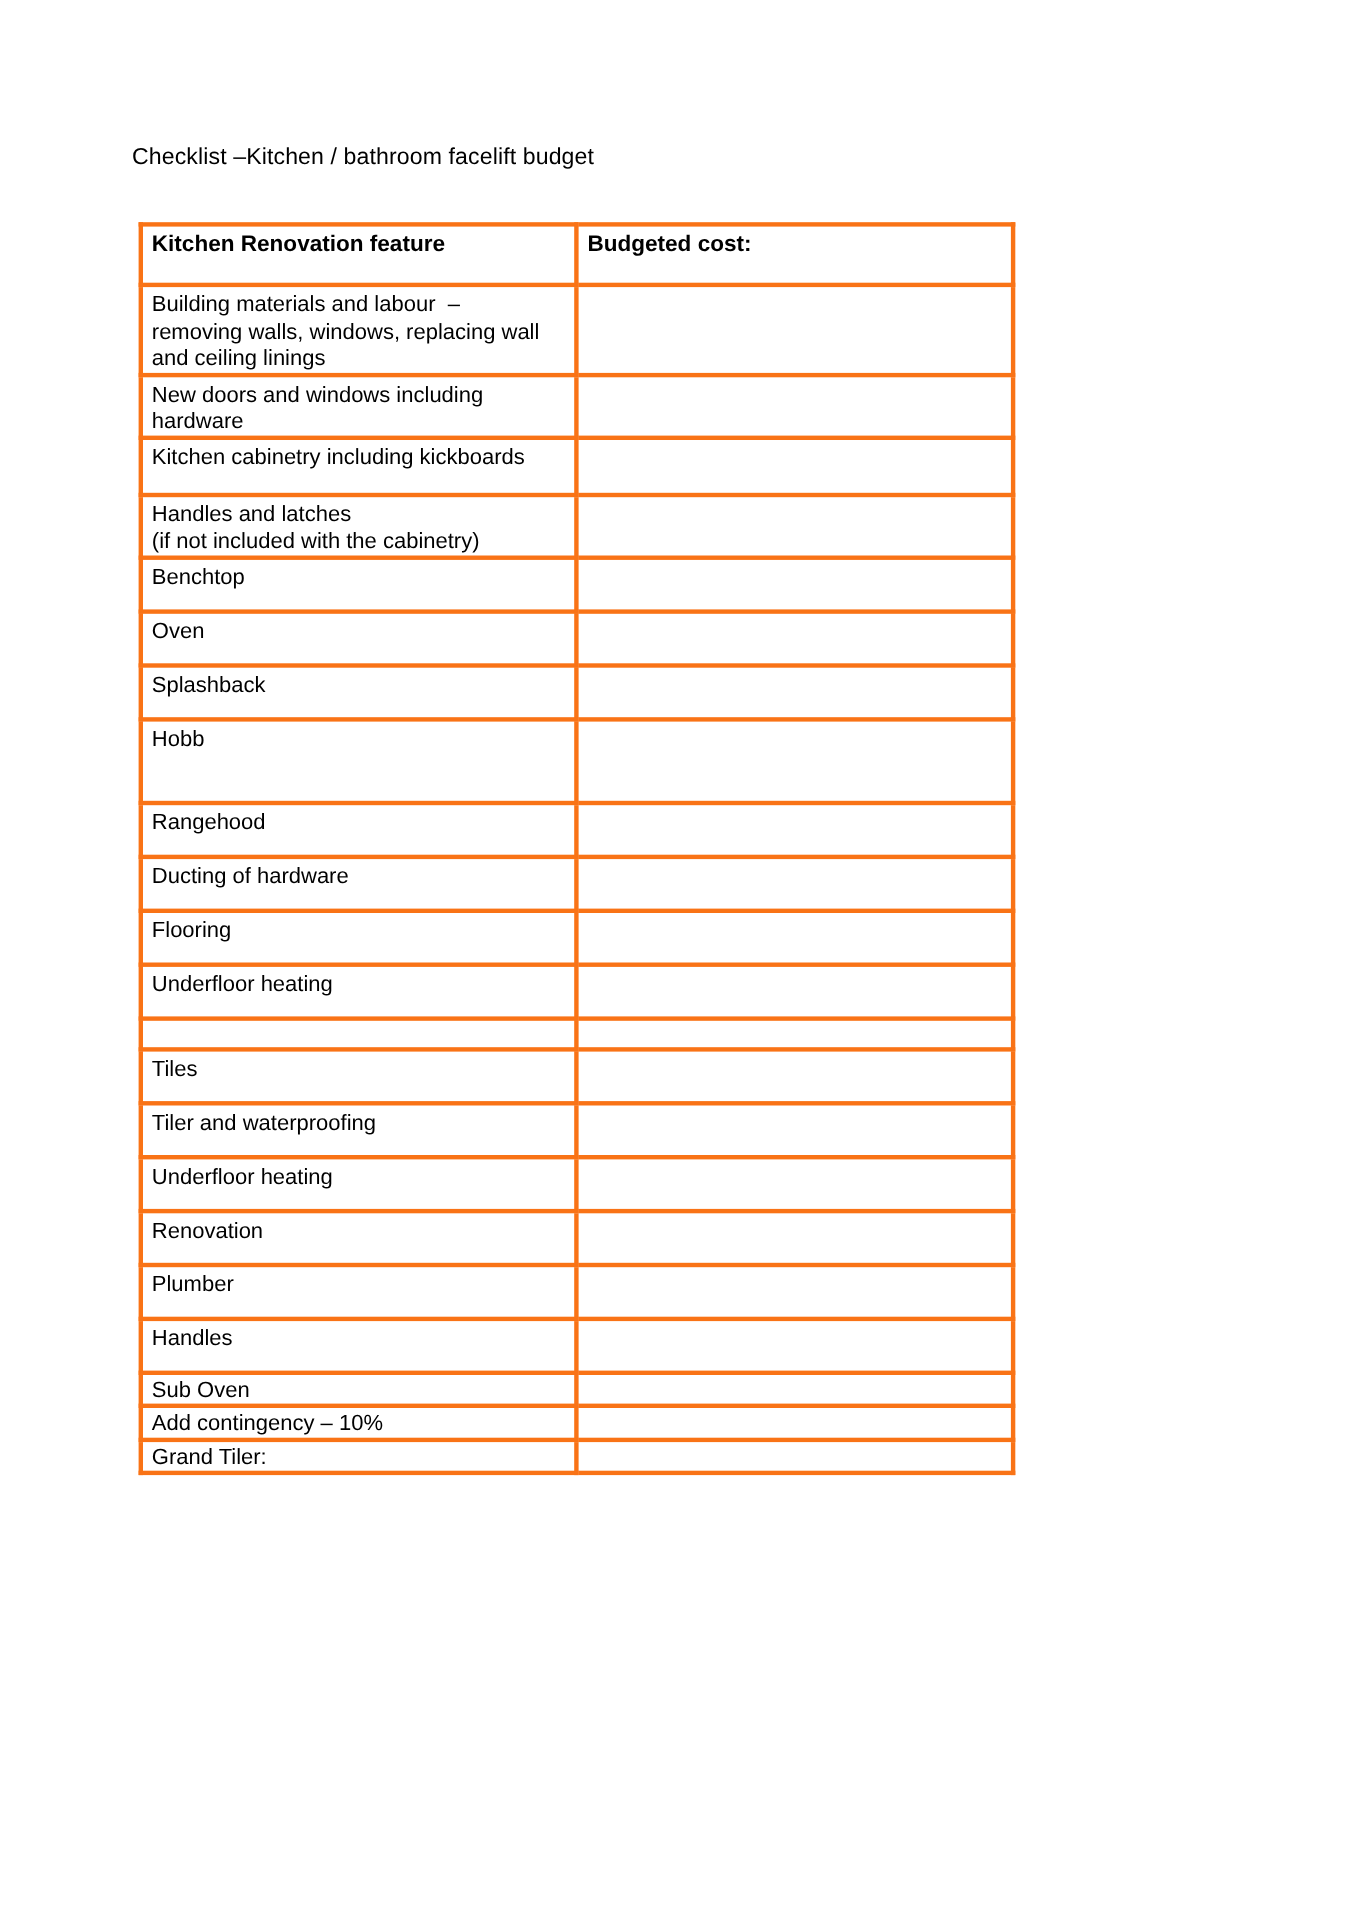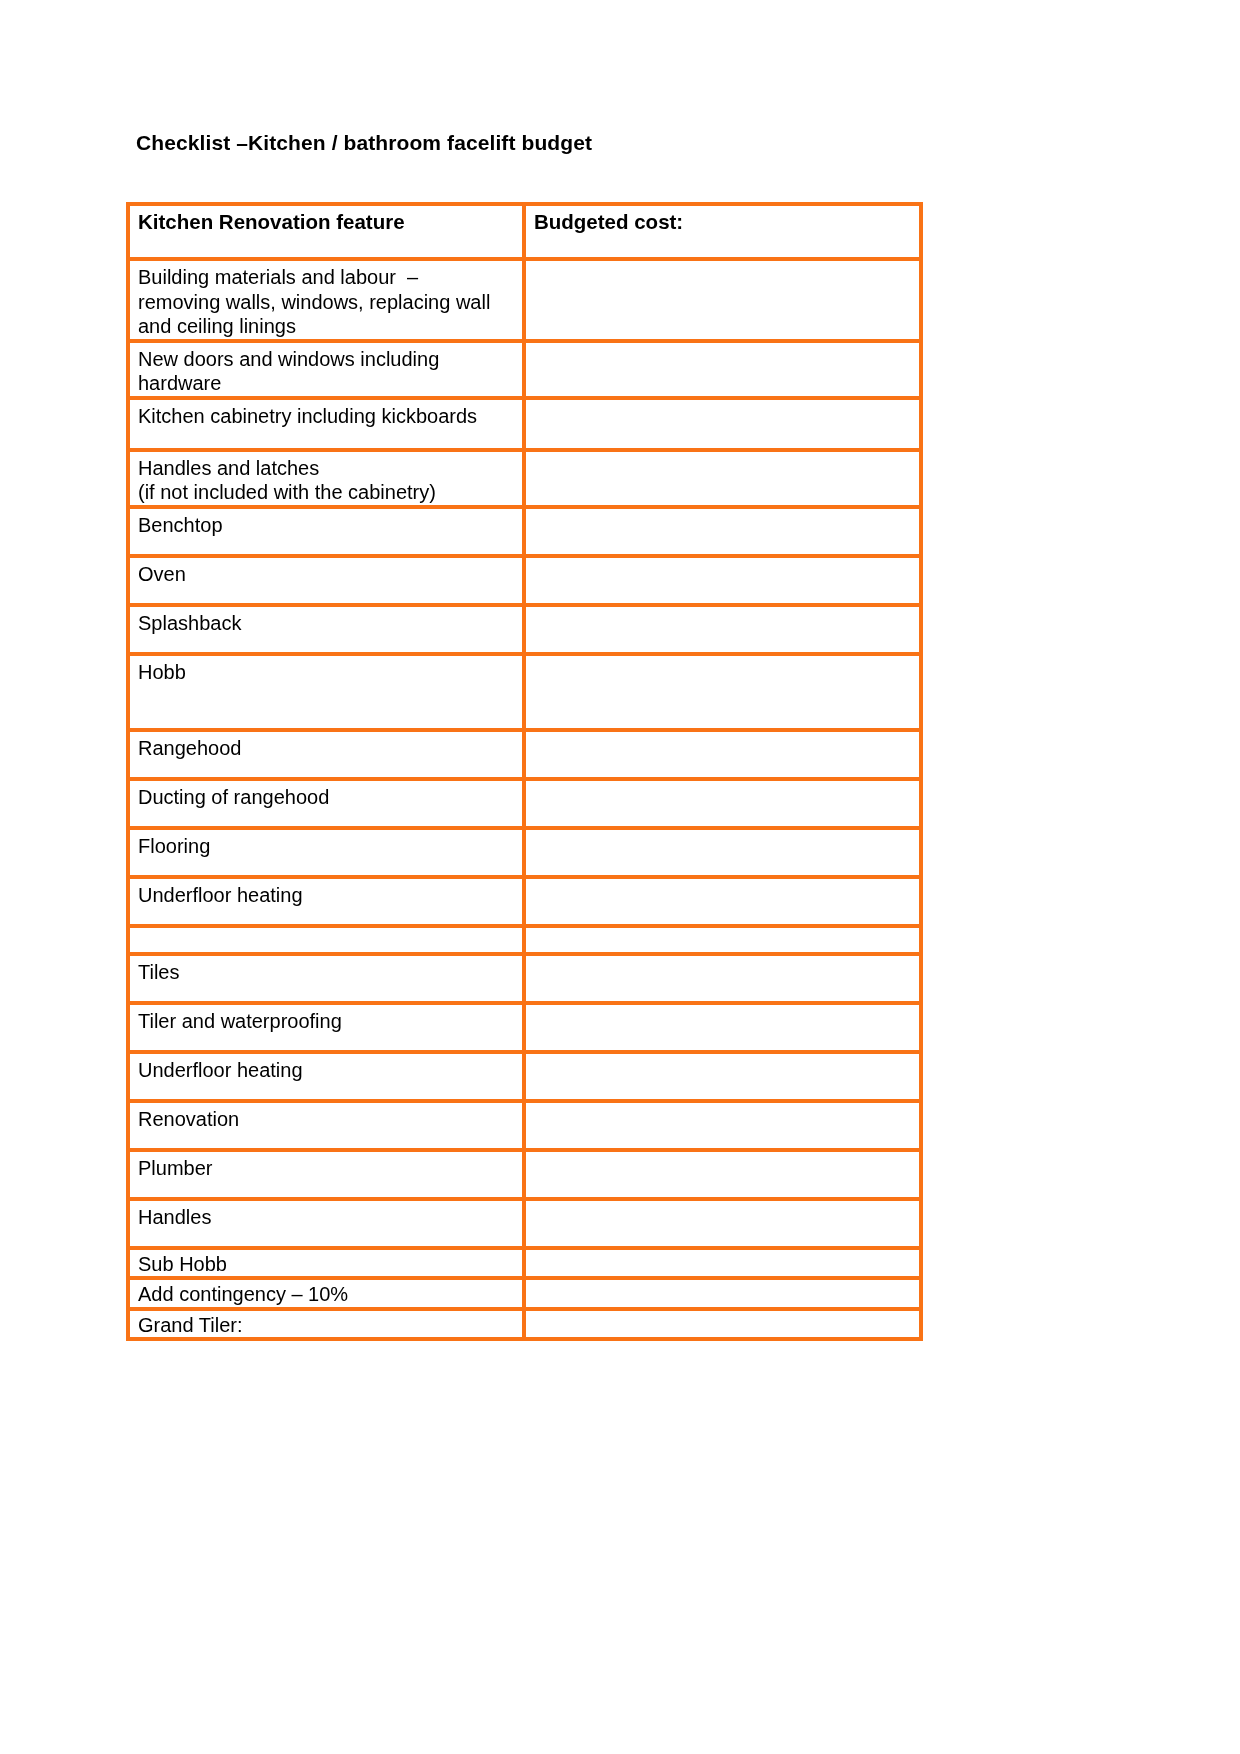--- a/index.html
+++ b/index.html
@@ -18,24 +18,24 @@
   .page {
     position: absolute;
     left: 0;
     top: 0;
     width: 1240px;
     height: 1754px;
     background: #ffffff;
   }
   .doc-title {
     position: absolute;
-    left: 136px;
+    left: 120px;
     top: 131px;
     font-size: 21px;
-    font-weight: bold;
+    font-weight: normal;
     letter-spacing: 0.1px;
     white-space: nowrap;
   }
   table.budget-table {
     position: absolute;
     left: 126px;
     top: 202px;
     width: 793px;
     border-collapse: collapse;
     table-layout: fixed;
@@ -153,21 +153,21 @@
 
       <tr class="h-tall">
         <td>
             <span class="cell-line">Rangehood</span>
           </td>
         <td class="cost-cell"></td>
       </tr>
 
       <tr class="h-tall">
         <td>
-            <span class="cell-line">Ducting of rangehood</span>
+            <span class="cell-line">Ducting of hardware</span>
           </td>
         <td class="cost-cell"></td>
       </tr>
 
       <tr class="h-tall">
         <td>
             <span class="cell-line">Flooring</span>
           </td>
         <td class="cost-cell"></td>
       </tr>
@@ -223,21 +223,21 @@
 
       <tr class="h-tall">
         <td>
             <span class="cell-line">Handles</span>
           </td>
         <td class="cost-cell"></td>
       </tr>
 
       <tr class="h-compact">
         <td>
-            <span class="cell-line">Sub Hobb</span>
+            <span class="cell-line">Sub Oven</span>
           </td>
         <td class="cost-cell"></td>
       </tr>
 
       <tr class="h-compact">
         <td>
             <span class="cell-line">Add contingency – 10%</span>
           </td>
         <td class="cost-cell"></td>
       </tr>

